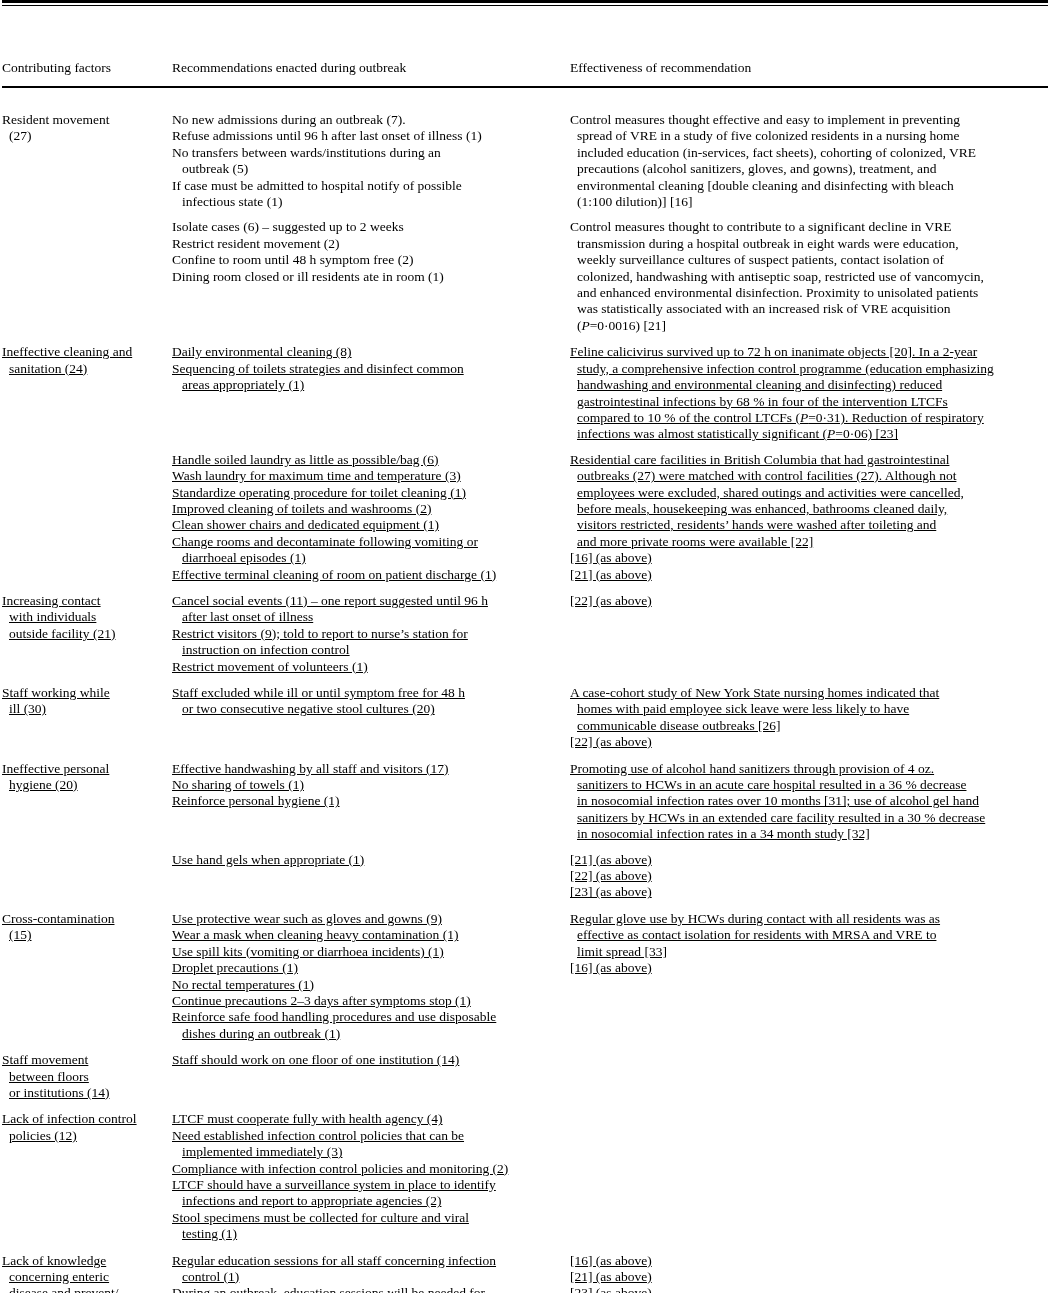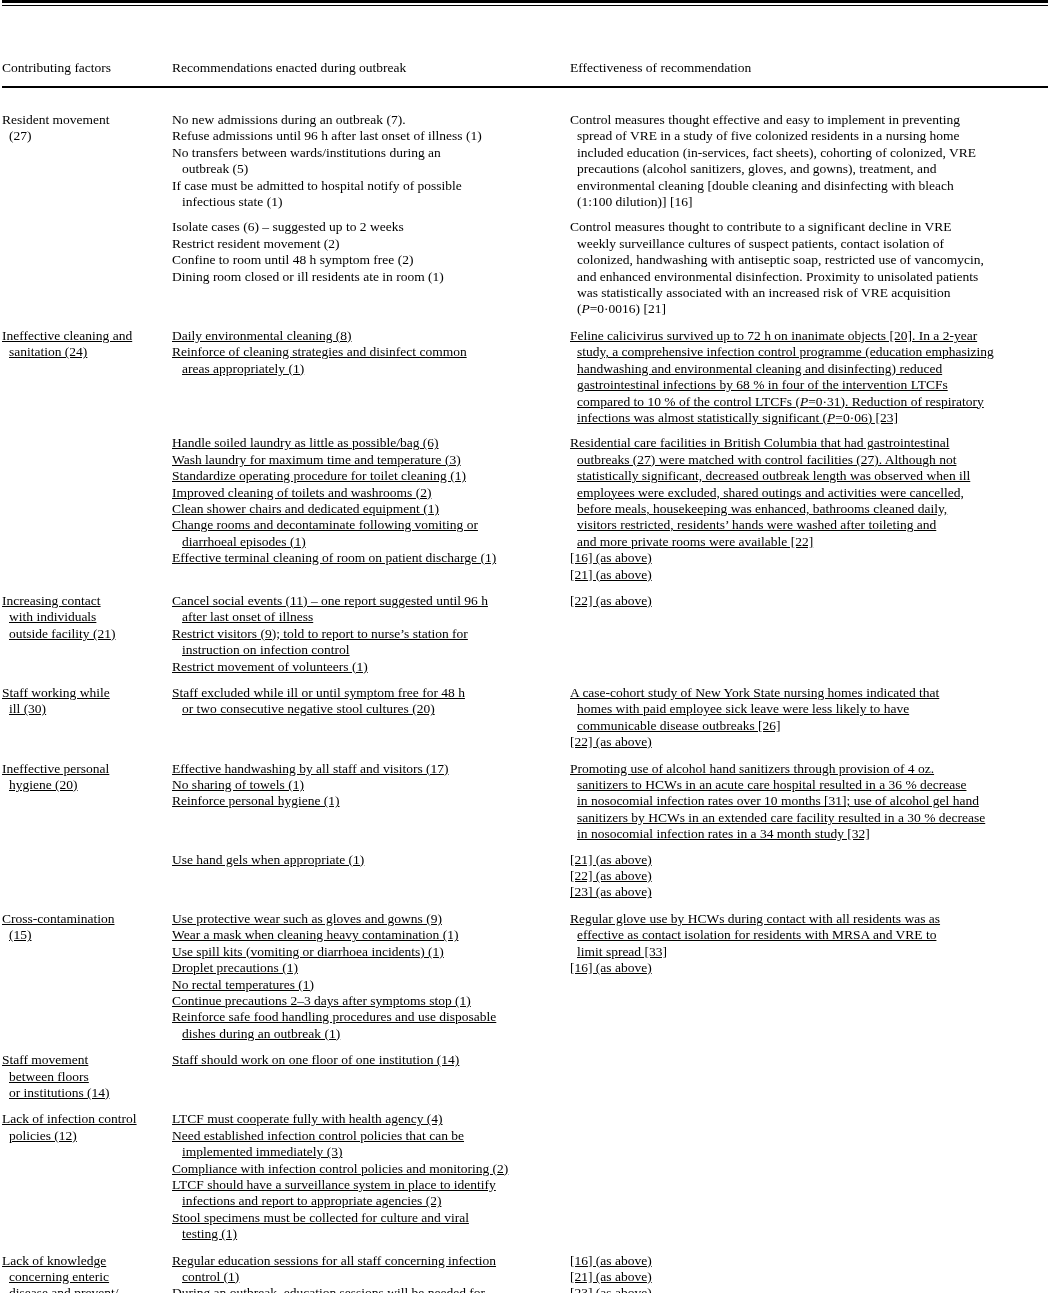--- a/index.html
+++ b/index.html
@@ -83,37 +83,38 @@
         <div class="grid3 group">
           <div class="cell c1"></div>
           <div class="cell c2">
             <div class="line">Isolate cases (6) – suggested up to 2 weeks</div>
             <div class="line">Restrict resident movement (2)</div>
             <div class="line">Confine to room until 48 h symptom free (2)</div>
             <div class="line">Dining room closed or ill residents ate in room (1)</div>
           </div>
           <div class="cell c3">
             <div class="line">Control measures thought to contribute to a significant decline in VRE</div>
+            <div class="line cont">transmission during a hospital outbreak in eight wards were education,</div>
             <div class="line cont">weekly surveillance cultures of suspect patients, contact isolation of</div>
             <div class="line cont">colonized, handwashing with antiseptic soap, restricted use of vancomycin,</div>
             <div class="line cont">and enhanced environmental disinfection. Proximity to unisolated patients</div>
             <div class="line cont">was statistically associated with an increased risk of VRE acquisition</div>
             <div class="line cont">(<i>P</i>=0·0016) [21]</div>
           </div>
         </div>
       </div>
       <div class="row">
         <div class="grid3 group">
           <div class="cell c1">
             <div class="line">Ineffective cleaning and</div>
             <div class="line cont">sanitation (24)</div>
           </div>
           <div class="cell c2">
             <div class="line">Daily environmental cleaning (8)</div>
-            <div class="line">Reinforce of cleaning strategies and disinfect common</div>
+            <div class="line">Sequencing of toilets strategies and disinfect common</div>
             <div class="line cont">areas appropriately (1)</div>
           </div>
           <div class="cell c3">
             <div class="line">Feline calicivirus survived up to 72 h on inanimate objects [20]. In a 2-year</div>
             <div class="line cont">study, a comprehensive infection control programme (education emphasizing</div>
             <div class="line cont">handwashing and environmental cleaning and disinfecting) reduced</div>
             <div class="line cont">gastrointestinal infections by 68 % in four of the intervention LTCFs</div>
             <div class="line cont">compared to 10 % of the control LTCFs (<i>P</i>=0·31). Reduction of respiratory</div>
             <div class="line cont">infections was almost statistically significant (<i>P</i>=0·06) [23]</div>
           </div>
@@ -126,21 +127,20 @@
             <div class="line">Standardize operating procedure for toilet cleaning (1)</div>
             <div class="line">Improved cleaning of toilets and washrooms (2)</div>
             <div class="line">Clean shower chairs and dedicated equipment (1)</div>
             <div class="line">Change rooms and decontaminate following vomiting or</div>
             <div class="line cont">diarrhoeal episodes (1)</div>
             <div class="line">Effective terminal cleaning of room on patient discharge (1)</div>
           </div>
           <div class="cell c3">
             <div class="line">Residential care facilities in British Columbia that had gastrointestinal</div>
             <div class="line cont">outbreaks (27) were matched with control facilities (27). Although not</div>
-            <div class="line cont">statistically significant, decreased outbreak length was observed when ill</div>
             <div class="line cont">employees were excluded, shared outings and activities were cancelled,</div>
             <div class="line cont">before meals, housekeeping was enhanced, bathrooms cleaned daily,</div>
             <div class="line cont">visitors restricted, residents’ hands were washed after toileting and</div>
             <div class="line cont">and more private rooms were available [22]</div>
             <div class="line">[16] (as above)</div>
             <div class="line">[21] (as above)</div>
           </div>
         </div>
       </div>
       <div class="row">

